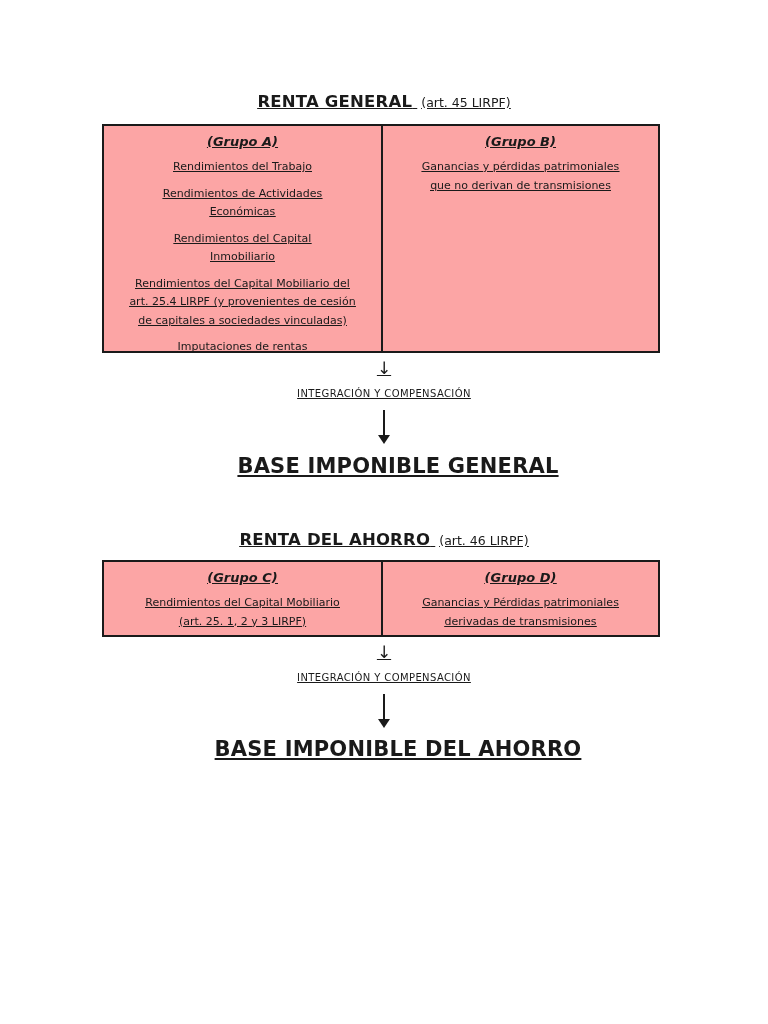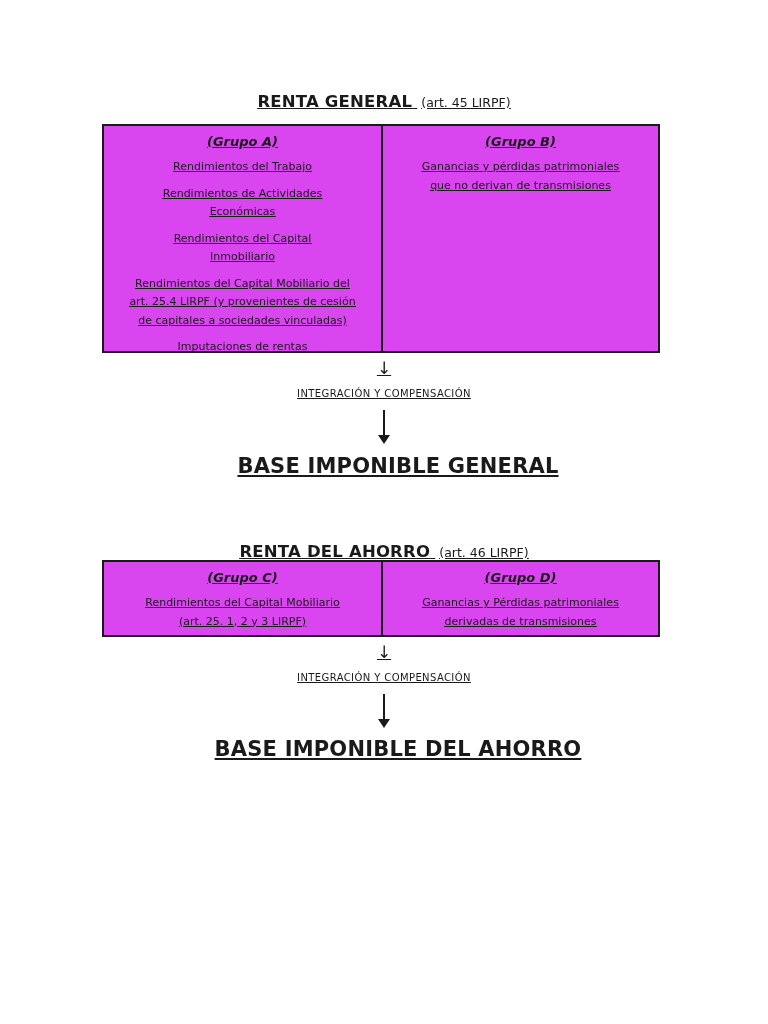--- a/index.html
+++ b/index.html
@@ -31,21 +31,21 @@
   .title-sub {
     font-size: 12.5px;
     margin-left: 4px;
   }
   
   .grid {
     position: absolute;
     left: 102px; width: 558px;
     border: 2px solid #1a1a1a;
     display: flex;
-    background: #d946ef;
+    background: #fca5a5;
   }
   .grid .col {
     flex: 1 1 50%;
     padding: 4px 10px 0 10px;
     text-align: center;
   }
   .grid .col + .col { border-left: 2px solid #1a1a1a; }
   .col-header {
     font-weight: bold;
     font-style: italic;
@@ -89,21 +89,21 @@
     padding-left: 28px;
   }
   
   .pos-title1  { top: 92px; }
   .pos-grid1   { top: 124px; height: 229px; }
   .pos-arrow1a { top: 358px; }
   .pos-step1   { top: 388px; }
   .pos-arrow1b { top: 410px; }
   .pos-result1 { top: 454px; }
   
-  .pos-title2  { top: 530px; margin-top: 12px; }
+  .pos-title2  { top: 530px; }
   .pos-grid2   { top: 560px; height: 77px; }
   .pos-arrow2a { top: 642px; }
   .pos-step2   { top: 672px; }
   .pos-arrow2b { top: 694px; }
   .pos-result2 { top: 737px; }
 </style>
 </head>
 <body>
 
 <div class="page">

